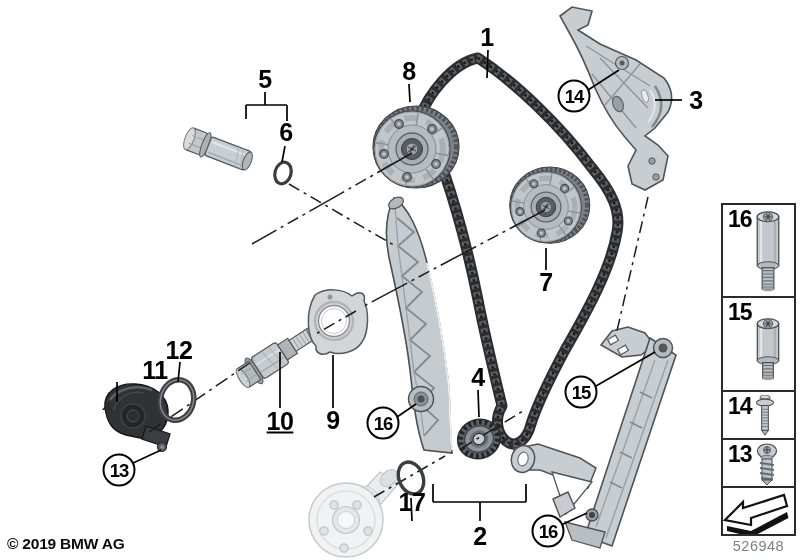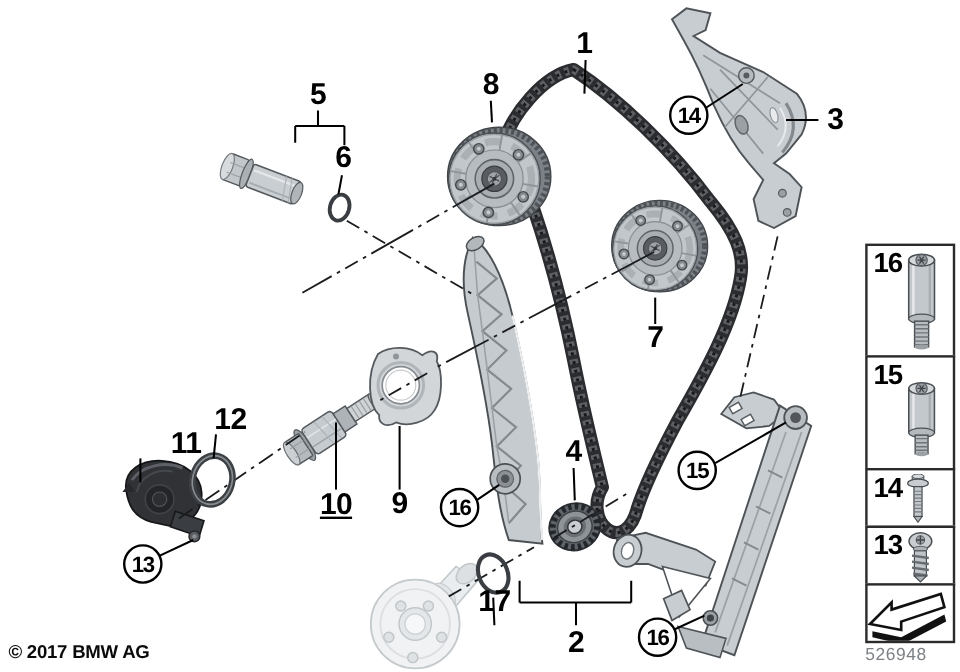--- a/index.html
+++ b/index.html
@@ -14,21 +14,21 @@
            letter-spacing:-1px;}
   .legend{position:absolute;left:721px;top:203px;width:75px;}
   .legend-box{box-sizing:border-box;width:75px;border:2px solid #2b2b2b;background:#fff;
            position:relative;margin-top:-2px;}
   .legend-box:first-child{margin-top:0;}
   .legend-label{position:absolute;top:1px;left:5px;font-weight:700;font-size:23px;color:#000;
            letter-spacing:-1px;}
   .legend-icon{position:absolute;right:6px;top:4px;}
   .copyright{position:absolute;left:7px;top:535px;font-size:15.5px;font-weight:600;color:#0a0a0a;
            letter-spacing:-0.2px;}
-  .diagram-number{position:absolute;left:721px;top:538px;width:75px;text-align:left;
+  .diagram-number{position:absolute;left:721px;top:538px;width:75px;text-align:center;
            font-size:14.5px;color:#7d8084;letter-spacing:0.5px;}
 </style>
 </head>
 <body>
 
 <div class="stage">
 
 <svg class="diagram" width="800" height="560" viewBox="0 0 800 560">
 
   <defs>
@@ -258,21 +258,21 @@
       <div class="callout" style="left: 480px; top: 536px;">2</div>
       <div class="callout" style="left: 696px; top: 100px;">3</div>
       <div class="callout" style="left: 478px; top: 377px;">4</div>
       <div class="callout" style="left: 265px; top: 79px;">5</div>
       <div class="callout" style="left: 286px; top: 132px;">6</div>
       <div class="callout" style="left: 546px; top: 282px;">7</div>
       <div class="callout" style="left: 409px; top: 71px;">8</div>
       <div class="callout" style="left: 333px; top: 420px;">9</div>
       <div class="callout" style="left: 280px; top: 421px; text-decoration: underline;">10</div>
       <div class="callout" style="left: 117px; top: 370px; margin-left: 38px;">11</div>
-      <div class="callout" style="left: 192px; top: 350px;">12</div>
+      <div class="callout" style="left: 179px; top: 350px;">12</div>
       <div class="callout circled" style="left: 119px; top: 470px;">13</div>
       <div class="callout circled" style="left: 574px; top: 96px;">14</div>
       <div class="callout circled" style="left: 581px; top: 392px;">15</div>
       <div class="callout circled" style="left: 383px; top: 423px;">16</div>
       <div class="callout circled" style="left: 548px; top: 531px;">16</div>
       <div class="callout" style="left: 412px; top: 502px;">17</div>
     </div>
 
 <aside class="legend">
 
@@ -334,16 +334,16 @@
   </div>
 
   <div class="legend-box" style="height:50px">
     <svg class="legend-icon" style="right:2px;top:2px" width="71" height="44" viewBox="0 0 71 44">
       <polygon points="6,36 30,41 66,22 67.5,28 31,47 6,41" fill="#111"></polygon>
       <polygon points="4,30 22,12 22,18 63,5 66,16 30,28 30,35" fill="#fff" stroke="#111" stroke-width="2.2" stroke-linejoin="miter"></polygon>
     </svg>
   </div>
 </aside>
 
-<div class="copyright">© 2017 BMW AG</div>
+<div class="copyright">© 2019 BMW AG</div>
 <div class="diagram-number">526948</div>
 
 </div>
 
 </body></html>

